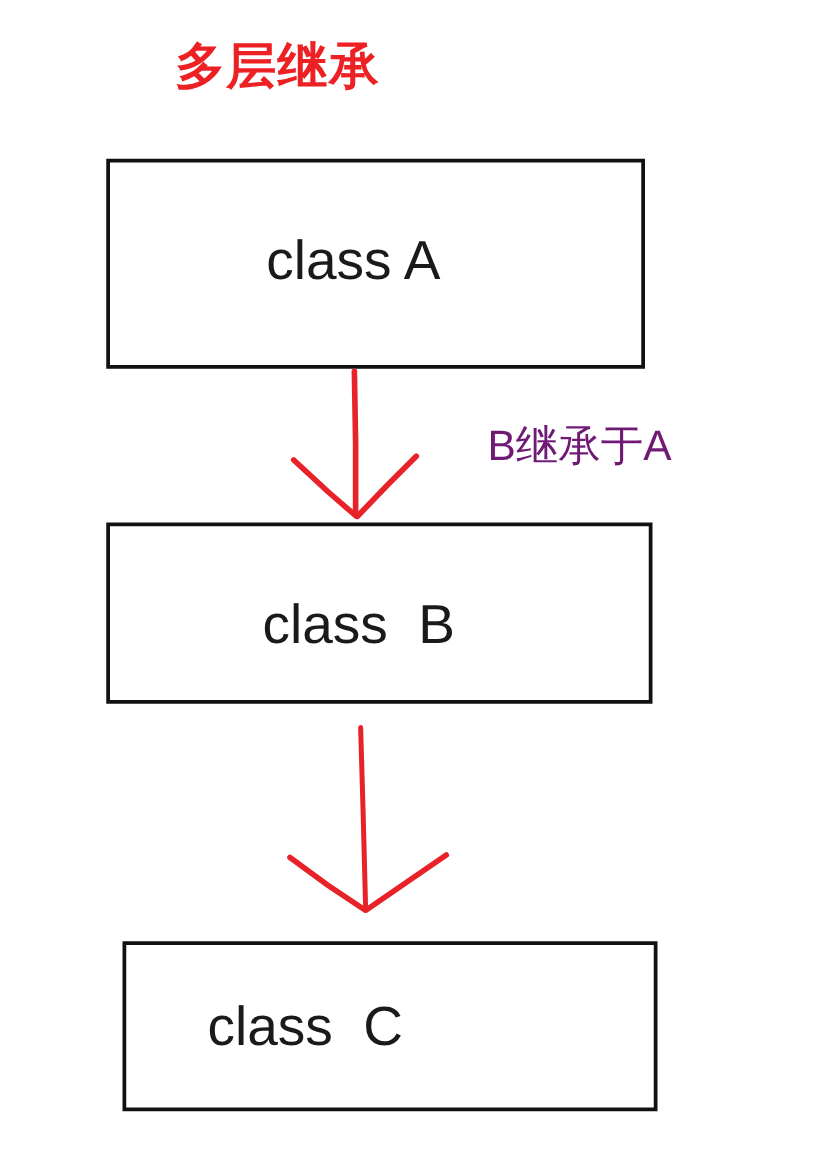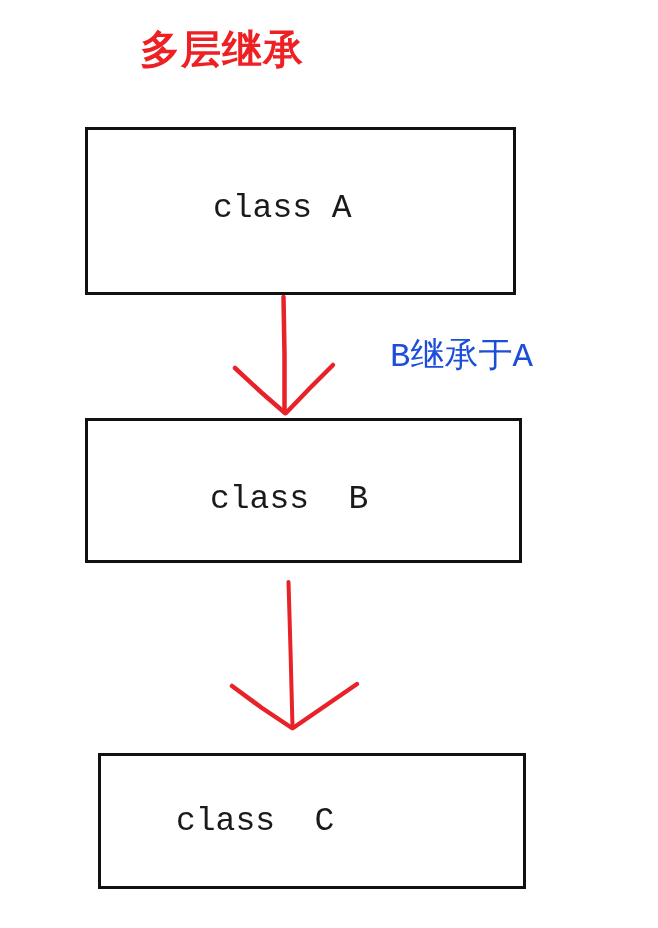--- a/index.html
+++ b/index.html
@@ -9,52 +9,51 @@
   }
   body {
     font-family: "Liberation Sans", sans-serif;
   }
   #canvas {
     position: relative;
     width: 538px;
     height: 928px;
     background: #ffffff;
     overflow: hidden;
-    font-family: Liberation Mono, monospace;
   }
   .title {
     position: absolute;
     left: 140px;
     top: 30px;
     font-size: 40px;
     line-height: 46px;
     color: #ed2024;
     font-weight: 600;
     letter-spacing: 1px;
     white-space: nowrap;
   }
   .class-box {
     position: absolute;
     box-sizing: border-box;
     background: #ffffff;
     border: 3px solid #111111;
   }
   .class-label {
     position: absolute;
-    font-size: 33px;
+    font-size: 44px;
     line-height: 38px;
     color: #1a1a1a;
     white-space: pre;
     font-weight: 400;
   }
   .edge-label {
     position: absolute;
     font-size: 34px;
     line-height: 40px;
-    color: #1d4ed8;
+    color: #701a75;
     white-space: nowrap;
     font-weight: 500;
   }
   svg.arrow-layer {
     position: absolute;
     left: 0;
     top: 0;
     width: 658px;
     height: 928px;
     pointer-events: none;
@@ -67,21 +66,21 @@
 
   <div class="title">多层继承</div>
 
   <div class="class-box" style="left:85px; top:127px; width:431px; height:168px;"></div>
   <div class="class-label" style="left:213px; top:190px;">class A</div>
 
   <div class="class-box" style="left:85px; top:418px; width:437px; height:145px;"></div>
   <div class="class-label" style="left:210px; top:481px;">class  B</div>
 
   <div class="class-box" style="left:98px; top:753px; width:428px; height:136px;"></div>
-  <div class="class-label" style="left:176px; top:803px;">class  C</div>
+  <div class="class-label" style="left:166px; top:803px;">class  C</div>
 
   <div class="edge-label" style="left:390px; top:337px;">B继承于A</div>
 
 
   <svg class="arrow-layer" viewBox="0 0 658 928">
 
     <g>
       <path d="M283.5,297 L284.5,355 L284.5,412" stroke="#e82229" stroke-width="4.5" fill="none" stroke-linecap="round"></path>
       <path d="M235,368 L262,393 L285,413" stroke="#e82229" stroke-width="4.5" fill="none" stroke-linecap="round"></path>
       <path d="M333,365 L310,388 L286,413" stroke="#e82229" stroke-width="4.5" fill="none" stroke-linecap="round"></path>

